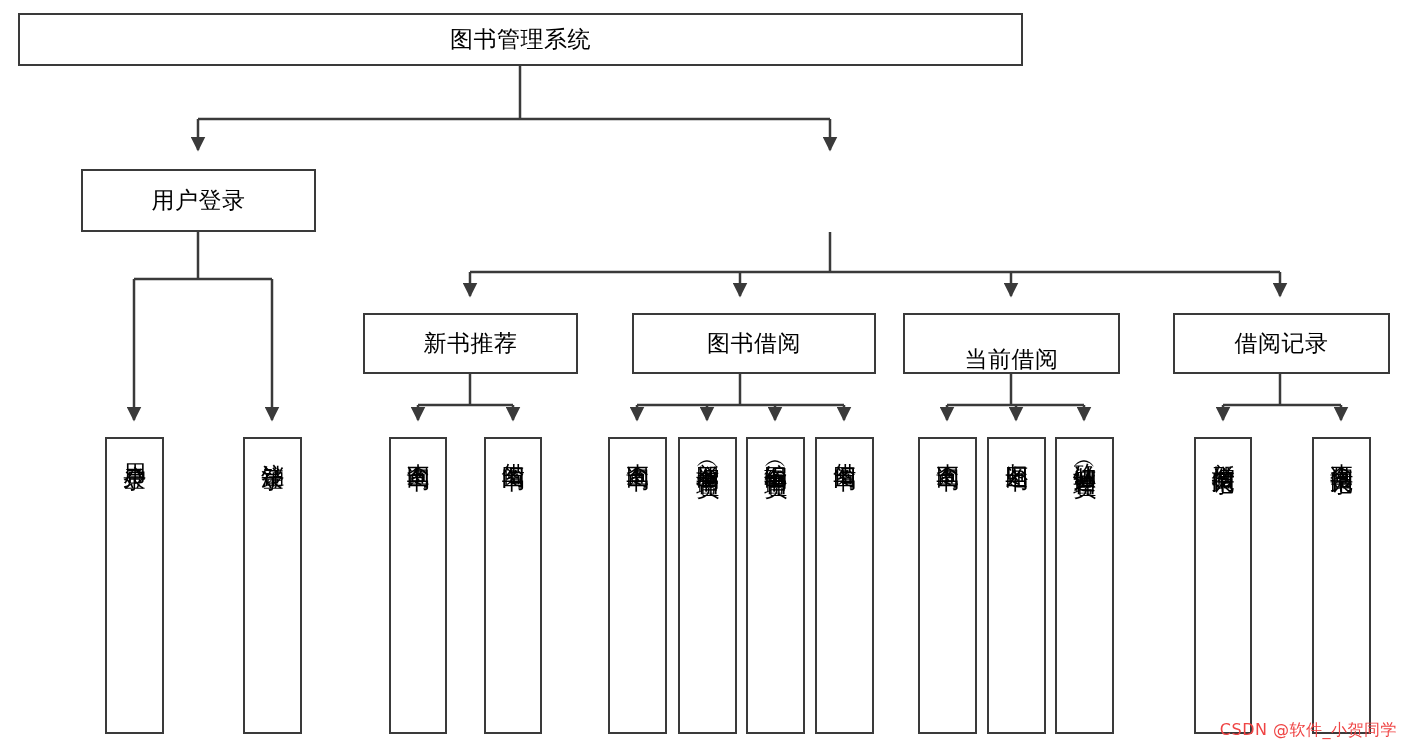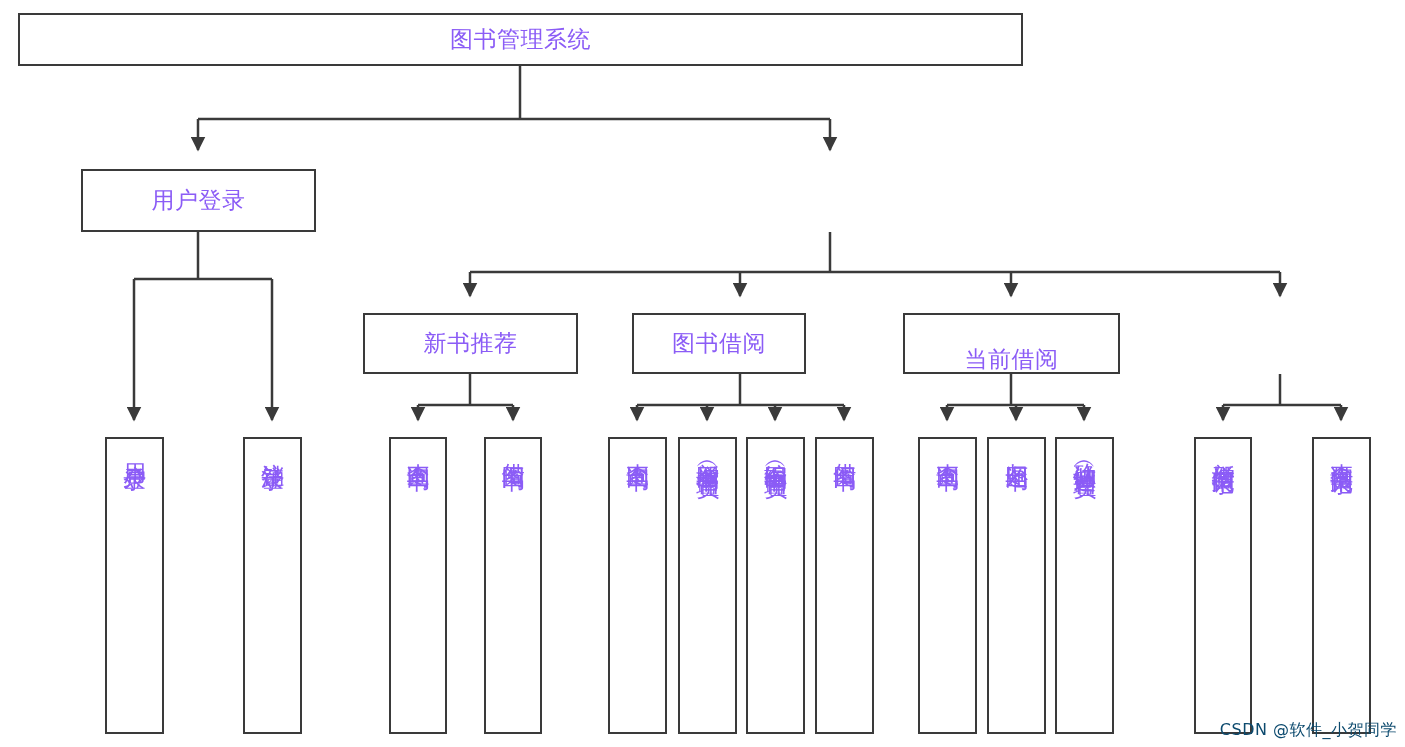--- a/index.html
+++ b/index.html
@@ -33,41 +33,41 @@
     align-items: center;
     justify-content: center;
     color: #1a1a1a;
     z-index: 3;
   }
   .node-label {
     font-size: 23px;
     line-height: 1.1;
     letter-spacing: 0.5px;
     white-space: nowrap;
-    color: #8b5cf6;
+    color: #000000;
   }
   .node.vertical {
     align-items: flex-start;
     justify-content: center;
     padding-top: 6px;
   }
   .node.vertical .node-label {
     writing-mode: vertical-rl;
     text-orientation: upright;
     font-size: 23px;
     line-height: 1.38;
     letter-spacing: 2px;
     white-space: nowrap;
   }
   .watermark {
     position: absolute;
     right: 8px;
     bottom: 6px;
     font-size: 16px;
-    color: #0c4a6e;
+    color: #ef4444;
     letter-spacing: 0.5px;
     z-index: 6;
     white-space: nowrap;
     font-family: "DejaVu Sans", "Liberation Sans", sans-serif;
   }
 </style>
 </head>
 <body>
 
 <div id="canvas">
@@ -126,25 +126,28 @@
     <span class="node-label">图书管理系统</span>
   </div>
 
   <div class="node" style="left:81px;top:169px;width:235px;height:63px;">
     <span class="node-label">用户登录</span>
   </div>
 
   <div class="node" style="left:363px;top:313px;width:215px;height:61px;">
     <span class="node-label">新书推荐</span>
   </div>
-  <div class="node" style="left:632px;top:313px;width:174px;height:61px;">
+  <div class="node" style="left:632px;top:313px;width:244px;height:61px;">
     <span class="node-label">图书借阅</span>
   </div>
   <div class="node" style="left:903px;top:313px;width:217px;height:61px;align-items:flex-end;">
     <span class="node-label">当前借阅</span>
+  </div>
+  <div class="node" style="left:1173px;top:313px;width:217px;height:61px;">
+    <span class="node-label">借阅记录</span>
   </div>
 
   <div class="node vertical" style="left:105px;top:437px;width:59px;height:297px;">
     <span class="node-label">用户登录</span>
   </div>
   <div class="node vertical" style="left:243px;top:437px;width:59px;height:297px;">
     <span class="node-label">注销登录</span>
   </div>
   <div class="node vertical" style="left:389px;top:437px;width:58px;height:297px;">
     <span class="node-label">查询图书</span>

